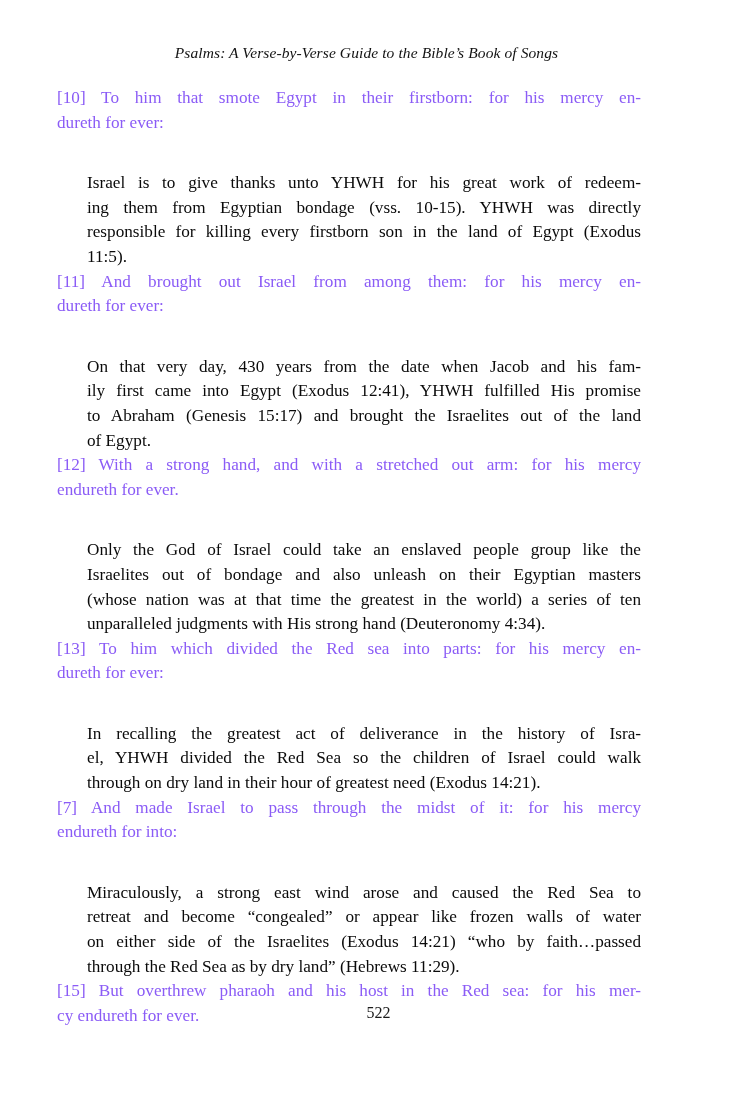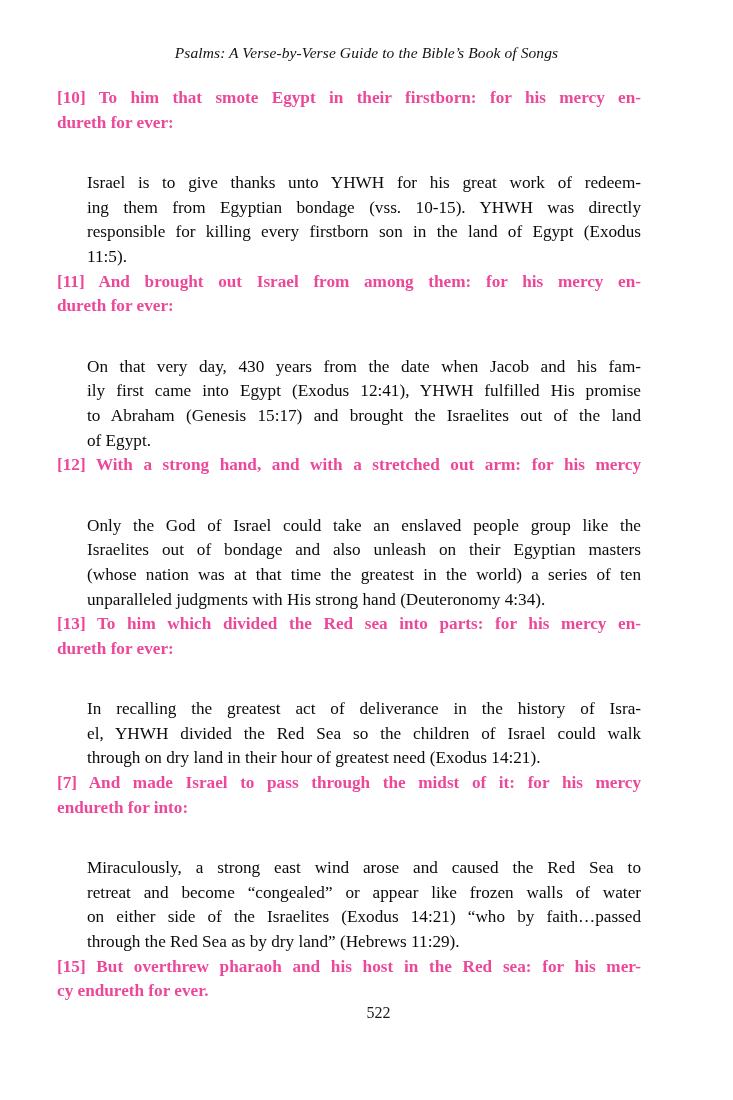--- a/index.html
+++ b/index.html
@@ -33,27 +33,27 @@
 
   
   .column {
     position: absolute;
     top: 86px;
     left: 57px;
     width: 584px;
   }
 
   .verse-heading {
-    font-weight: bold;
+    font-weight: normal;
     font-size: 17.2px;
     line-height: 24.6px;
     text-align: justify;
     text-justify: inter-word;
     margin: 0 0 3px 0;
-    color: #ec4899;
+    color: #8b5cf6;
     -webkit-hyphens: none;
     hyphens: none;
   }
   .verse-heading.gap {
   }
 
   .body-para {
     font-size: 17.2px;
     line-height: 24.6px;
     text-align: justify;
@@ -121,20 +121,21 @@
     </div>
     <p class="body-para after-heading">
       <span class="jline indent">On that very day, 430 years from the date when Jacob and his fam-</span>
       <span class="jline">ily first came into Egypt (Exodus 12:41), YHWH fulfilled His promise</span>
       <span class="jline">to Abraham (Genesis 15:17) and brought the Israelites out of the land</span>
       <span class="jline last">of Egypt.</span>
     </p>
 
     <div class="verse-heading gap">
       <span class="jline">[12] With a strong hand, and with a stretched out arm: for his mercy</span>
+      <span class="jline last">endureth for ever.</span>
     </div>
     <p class="body-para after-heading">
       <span class="jline indent">Only the God of Israel could take an enslaved people group like the</span>
       <span class="jline">Israelites out of bondage and also unleash on their Egyptian masters</span>
       <span class="jline">(whose nation was at that time the greatest in the world) a series of ten</span>
       <span class="jline last">unparalleled judgments with His strong hand (Deuteronomy 4:34).</span>
     </p>
 
     <div class="verse-heading gap">
       <span class="jline">[13] To him which divided the Red sea into parts: for his mercy en-</span>

